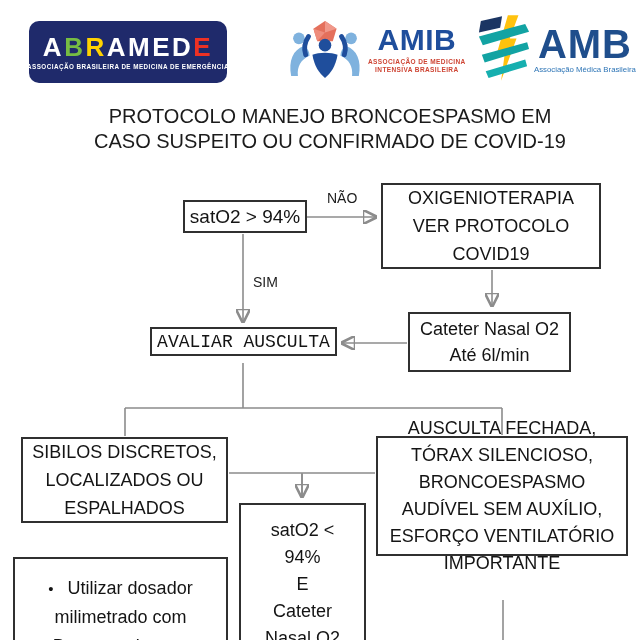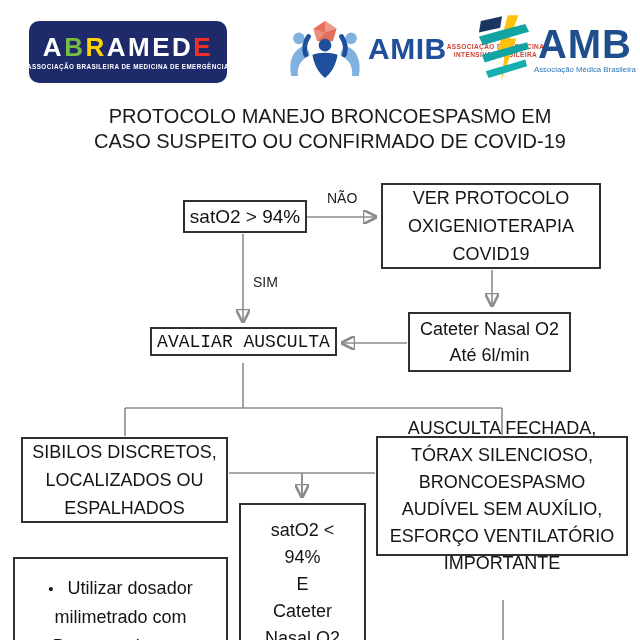--- a/index.html
+++ b/index.html
@@ -12,21 +12,21 @@
   
   .logo-abramede{
     position:absolute;left:29px;top:21px;width:198px;height:62px;
     background:#1f2a6b;border-radius:10px;
     display:flex;flex-direction:column;align-items:center;justify-content:center;
     gap:2px;box-sizing:border-box;padding:2px 6px 4px 6px;
   }
   .abramede-letters{font-size:26px;font-weight:bold;letter-spacing:2.5px;line-height:28px;white-space:nowrap;}
   .abramede-sub{font-size:6.3px;font-weight:bold;color:#ffffff;letter-spacing:.45px;white-space:nowrap;}
   .logo-amib{position:absolute;left:287px;top:20px;display:flex;align-items:center;gap:5px;}
-  .amib-text{display:flex;flex-direction:row;align-items:center;}
+  .amib-text{display:flex;flex-direction:column;align-items:center;}
   .amib-name{font-size:30px;font-weight:bold;color:#1f4e9c;line-height:30px;letter-spacing:.5px;}
   .amib-sub{font-size:6.5px;font-weight:bold;color:#ce4433;letter-spacing:.4px;line-height:7.5px;margin-top:3px;text-align:center;}
   .logo-amb{position:absolute;left:477px;top:15px;display:flex;align-items:center;gap:3px;}
   .amb-text{display:flex;flex-direction:column;align-items:center;justify-content:center;}
   .amb-name{font-size:40px;font-weight:bold;color:#1f4e8c;line-height:38px;letter-spacing:1px;}
   .amb-sub{font-size:7.8px;color:#2e75b6;margin-top:2px;white-space:nowrap;}
   
   .page-title{
     position:absolute;left:0;right:0;top:104px;text-align:center;
     font-size:20px;line-height:25px;color:#1b1b1b;padding-left:20px;
@@ -119,22 +119,22 @@
 </svg>
 
 <div class="edge-label" style="left:327px;top:190px;">NÃO</div>
 <div class="edge-label" style="left:253px;top:274px;">SIM</div>
 
 <div class="fbox" id="box-sato2-high">
   <div>satO2 &gt; 94%</div>
 </div>
 
 <div class="fbox" id="box-ver-protocolo">
+  <div>OXIGENIOTERAPIA</div>
   <div>VER PROTOCOLO</div>
-  <div>OXIGENIOTERAPIA</div>
   <div>COVID19</div>
 </div>
 
 <div class="fbox" id="box-avaliar">
   <div>AVALIAR AUSCULTA</div>
 </div>
 
 <div class="fbox" id="box-cateter">
   <div>Cateter Nasal O2</div>
   <div>Até 6l/min</div>

